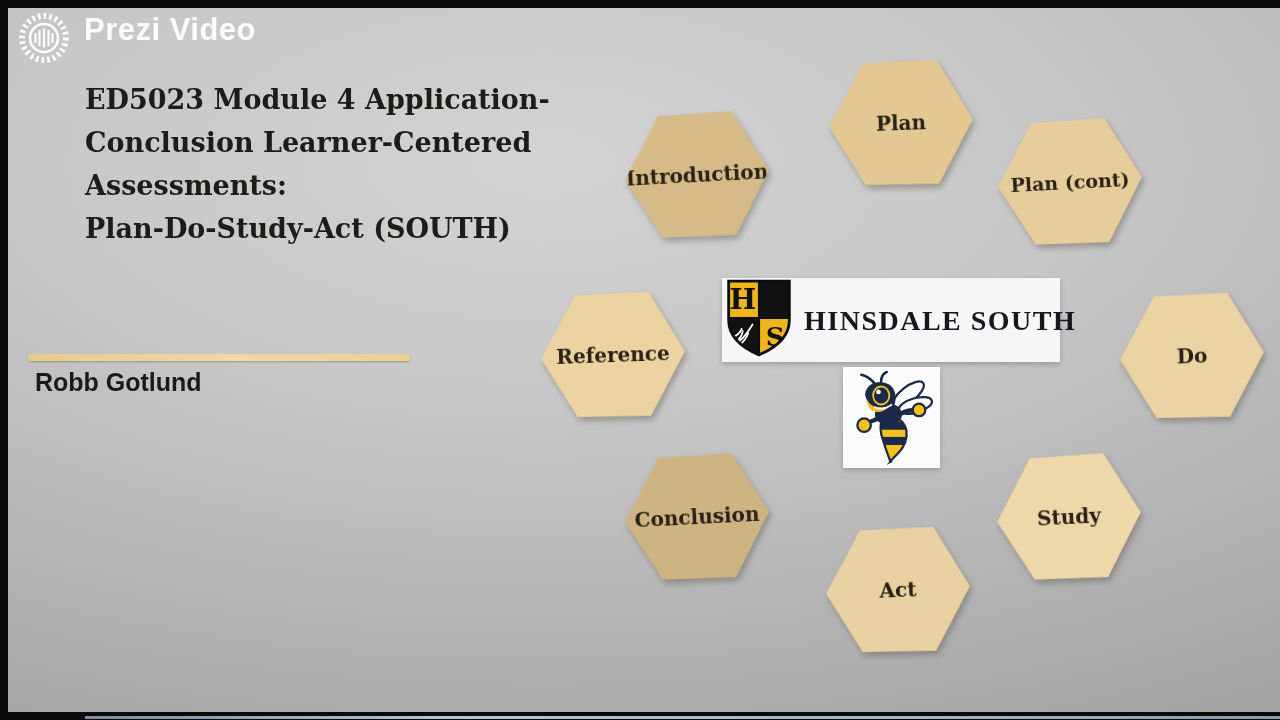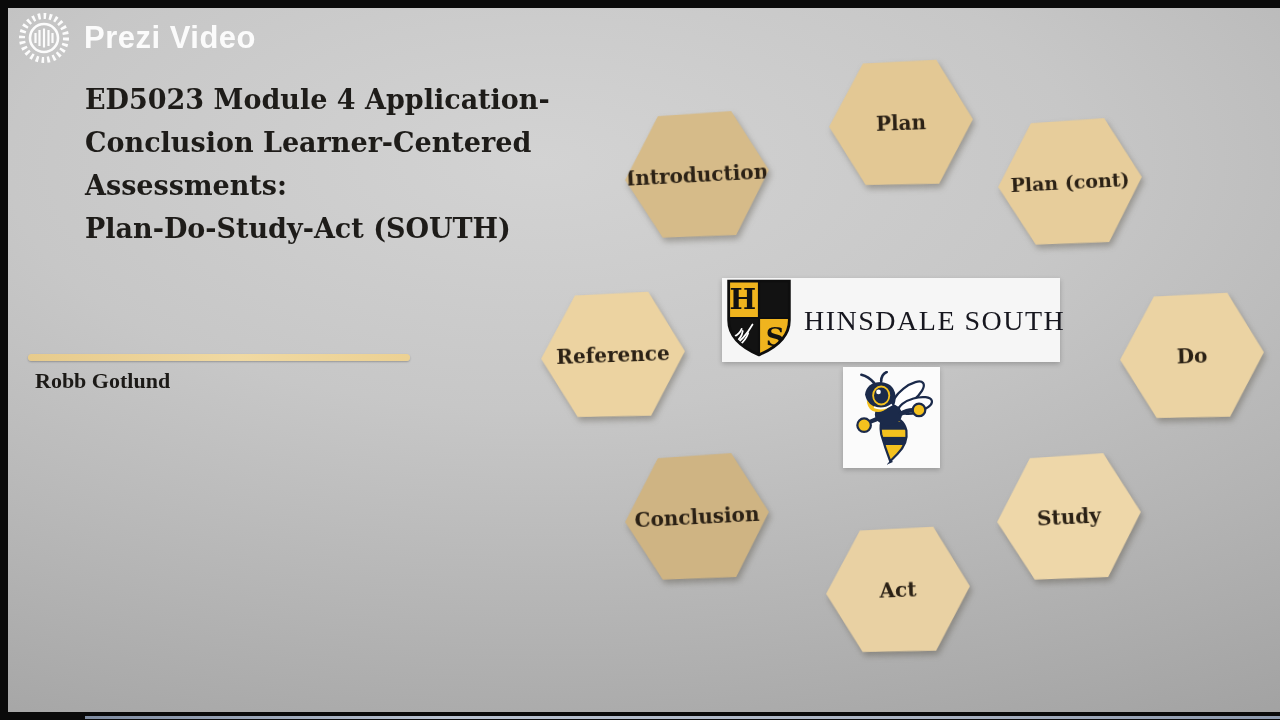--- a/index.html
+++ b/index.html
@@ -11,34 +11,34 @@
   .frame-left   { position: absolute; top: 0; left: 0; width: 8px; height: 720px; background: #0a0a0a; z-index: 6; }
   .frame-bottom { position: absolute; bottom: 0; left: 0; width: 1280px; height: 8px; background: #0a0a0a; z-index: 6; }
   .bottom-accent { position: absolute; bottom: 1px; left: 85px; right: 0; height: 3px; z-index: 7;
                    background: linear-gradient(90deg, #7e8ba0 0%, #b9c2d0 30%, #aab3c2 70%, #8d99ad 100%); }
 
   
   .stage { position: absolute; top: 8px; left: 8px; right: 0; bottom: 8px;
            background: radial-gradient(120% 100% at 42% 22%, #d3d3d3 0%, #c7c7c7 35%, #b4b4b4 65%, #9d9d9d 100%); }
 
   
-  .brand { position: absolute; top: 4px; left: 10px; display: flex; align-items: center; gap: 14px; }
+  .brand { position: absolute; top: 4px; left: 10px; display: flex; gap: 14px; }
   .brand svg { display: block; }
   .brand-text { font-family: "Liberation Sans", sans-serif; font-weight: 700; font-size: 31px;
                 color: rgba(255,255,255,0.93); letter-spacing: 0.5px; }
 
   
   .title-block { position: absolute; left: 32px; top: 70px; width: 470px;
                  font-family: "DejaVu Serif", serif; font-weight: 700;
                  font-size: 27px; line-height: 43px; color: #1e1c19; margin-left: 45px; }
   .gold-line { position: absolute; left: 20px; top: 346px; width: 382px; height: 7px; border-radius: 4px;
                background: linear-gradient(90deg, #e7cb8c 0%, #f0d9a2 55%, #ecd193 100%);
                box-shadow: 0 1px 2px rgba(0,0,0,0.25); }
-  .author { position: absolute; left: 27px; top: 360px; font-family: Liberation Serif, serif;
-            font-weight: 700; font-size: 22px; color: #1c1a17; }
+  .author { position: absolute; left: 27px; top: 360px; font-family: Liberation Sans, sans-serif;
+            font-weight: 700; font-size: 25px; color: #1c1a17; }
 
   
   .hex { position: absolute; width: 144px; height: 124px;
          filter: drop-shadow(2px 4px 3px rgba(60,55,40,0.35)); z-index: 2; }
   .hex-shape { width: 100%; height: 100%;
                clip-path: polygon(25% 1%, 76% 0%, 100% 49%, 75% 100%, 24% 99%, 0% 51%);
                display: flex; align-items: center; justify-content: center; }
   .hex-label { font-family: "DejaVu Serif", serif; font-weight: 700; font-size: 20px; color: #2b2115; }
 
   .hex-introduction { left: 617px; top: 105px; transform: rotate(-3deg); }
@@ -49,21 +49,21 @@
   .hex-act         { left: 818px; top: 520px; transform: rotate(-2deg); }
   .hex-conclusion  { left: 617px; top: 447px; transform: rotate(-3deg); }
   .hex-reference   { left: 533px; top: 285px; transform: rotate(-2deg); }
   .hex-plan-cont .hex-label { font-size: 19px; }
 
   
   .school-logo { position: absolute; left: 714px; top: 270px; width: 338px; height: 84px;
                  background: #f6f6f6; display: flex; align-items: center; z-index: 3;
                  box-shadow: 0 2px 5px rgba(0,0,0,0.22); }
   .shield-wrap { margin-left: 4px; flex: 0 0 auto; }
-  .school-name { font-family: "Liberation Serif", serif; font-weight: 400; color: #17171f;
+  .school-name { font-family: "Liberation Serif", serif; font-weight: 700; color: #17171f;
                  font-size: 28px; line-height: 29px; letter-spacing: 1.5px; margin-left: 12px; white-space: nowrap; }
 
   .mascot-box { position: absolute; left: 835px; top: 359px; width: 97px; height: 101px;
                 background: #fbfbfb; z-index: 3; box-shadow: 0 2px 5px rgba(0,0,0,0.2);
                 display: flex; align-items: center; justify-content: center; }
 </style>
 </head>
 <body>
 
 <div class="stage">

